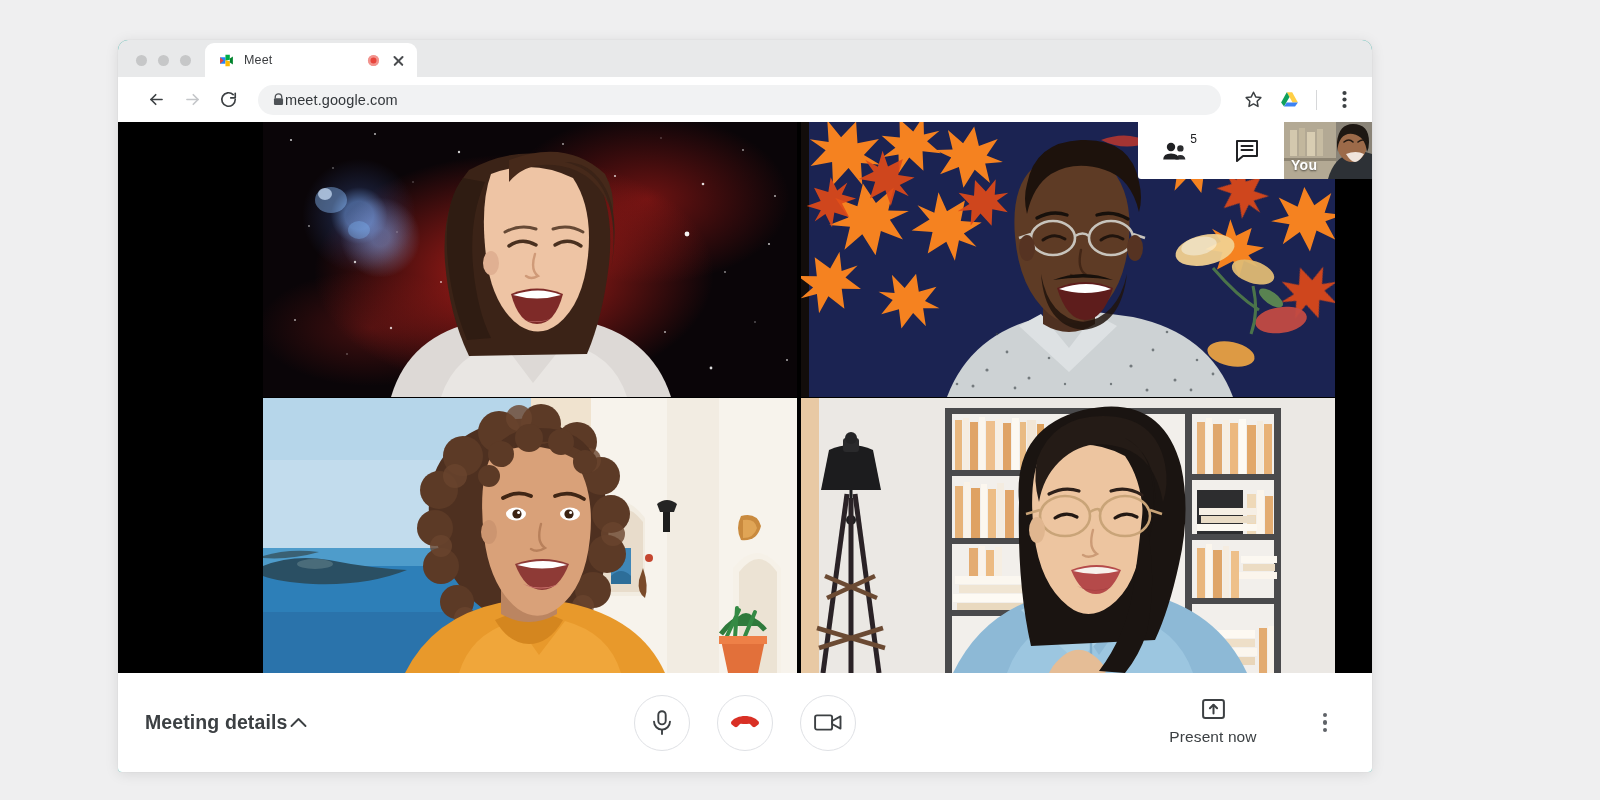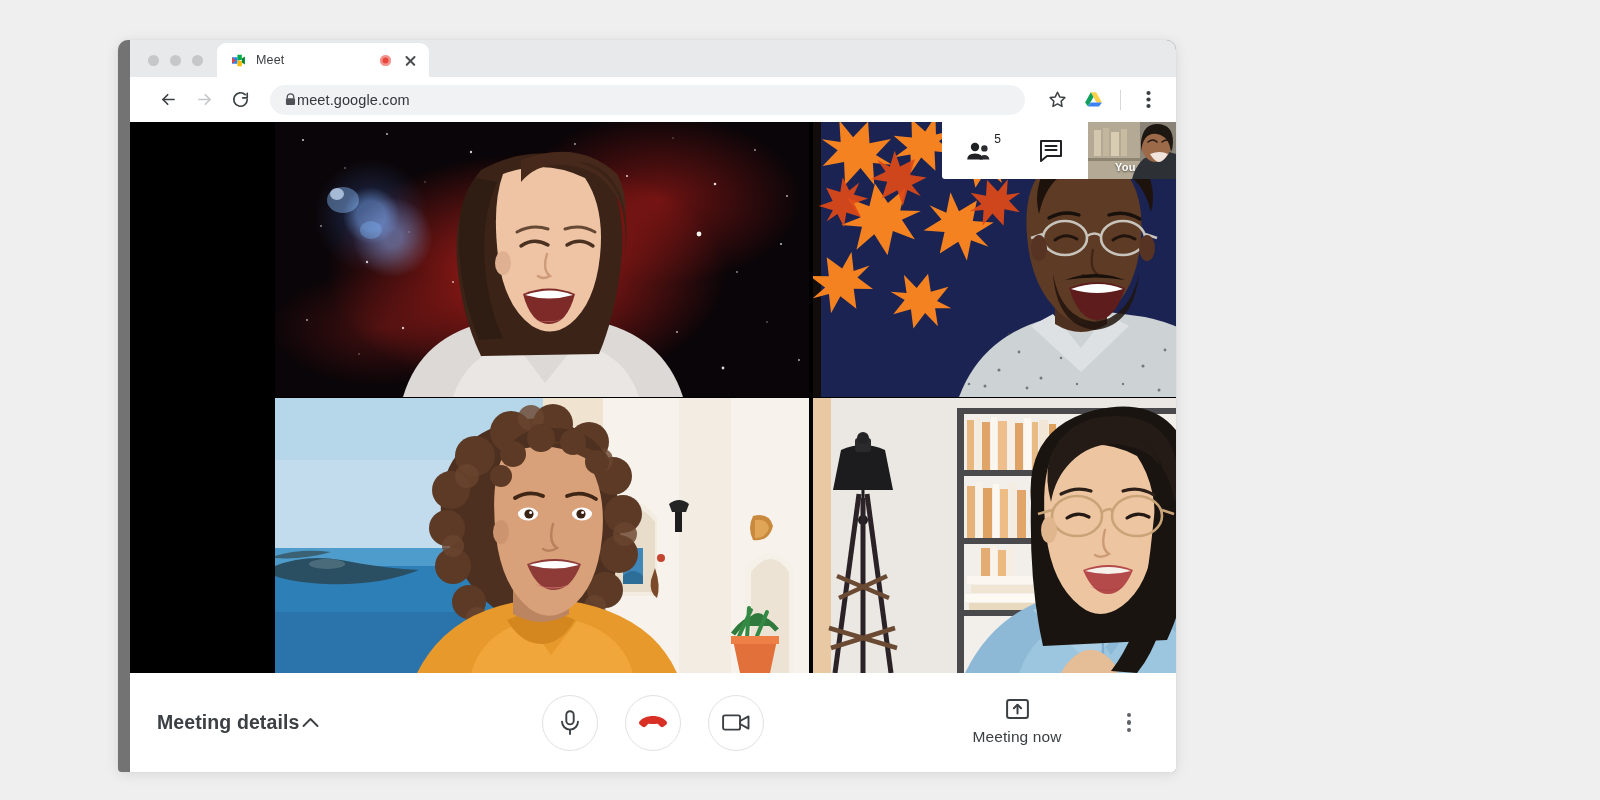--- a/index.html
+++ b/index.html
@@ -7,26 +7,25 @@
     width: 1600px; height: 800px;
     background: #efeff0;
     font-family: "Liberation Sans", sans-serif;
     overflow: hidden;
   }
 
   
   #browser-window {
     position: absolute;
     left: 118px; top: 40px;
-    width: 1058px; height: 732px;
-    background: #737373;
+    width: 1254px; height: 732px;
+    background: #14b8a6;
     border-radius: 10px 10px 4px 4px;
     box-shadow: 0 2px 14px rgba(0,0,0,.10), 0 0 1px rgba(0,0,0,.18);
     overflow: hidden;
-    padding-left: 12px;
   }
 
   
   #tab-strip {
     position: relative;
     height: 37px;
     background: #e8e9ea;
     display: flex;
     align-items: flex-end;
   }
@@ -166,25 +165,24 @@
   }
   #self-view {
     position: relative;
     width: 88px;
     background: #2c2c2e;
     overflow: hidden;
   }
   #self-view-label {
     position: absolute;
     left: 7px; bottom: 6px;
-    font-size: 11px; color: #fff; font-weight: 700;
+    font-size: 14px; color: #fff; font-weight: 700;
     letter-spacing: .3px;
     text-shadow: 0 1px 2px rgba(0,0,0,.6);
     z-index: 2;
-    margin-left: 20px;
   }
 
   
   #control-bar {
     position: relative;
     height: 99px;
     background: #fff;
     display: flex; align-items: center;
   }
   #meeting-details {
@@ -822,21 +820,21 @@
     </div>
 
     <div id="right-controls">
 
       <span class="labeled-btn">
         <svg width="23" height="20" viewBox="0 0 23 20" fill="none">
           <rect x="1.1" y="1.1" width="20.8" height="17.8" rx="2.2" stroke="#3c4043" stroke-width="2"></rect>
           <path d="M11.5 14.4V5.9" stroke="#3c4043" stroke-width="2" stroke-linecap="round"></path>
           <path d="M7.9 9.3l3.6-3.6 3.6 3.6" stroke="#3c4043" stroke-width="2" stroke-linecap="round" stroke-linejoin="round"></path>
         </svg>
-        <span class="labeled-btn-label">Meeting now</span>
+        <span class="labeled-btn-label">Present now</span>
       </span>
 
       <span id="more-options-btn">
         <span>
           <i class="kebab-dot"></i>
             <i class="kebab-dot"></i>
             <i class="kebab-dot"></i>
         </span>
       </span>
     </div>

